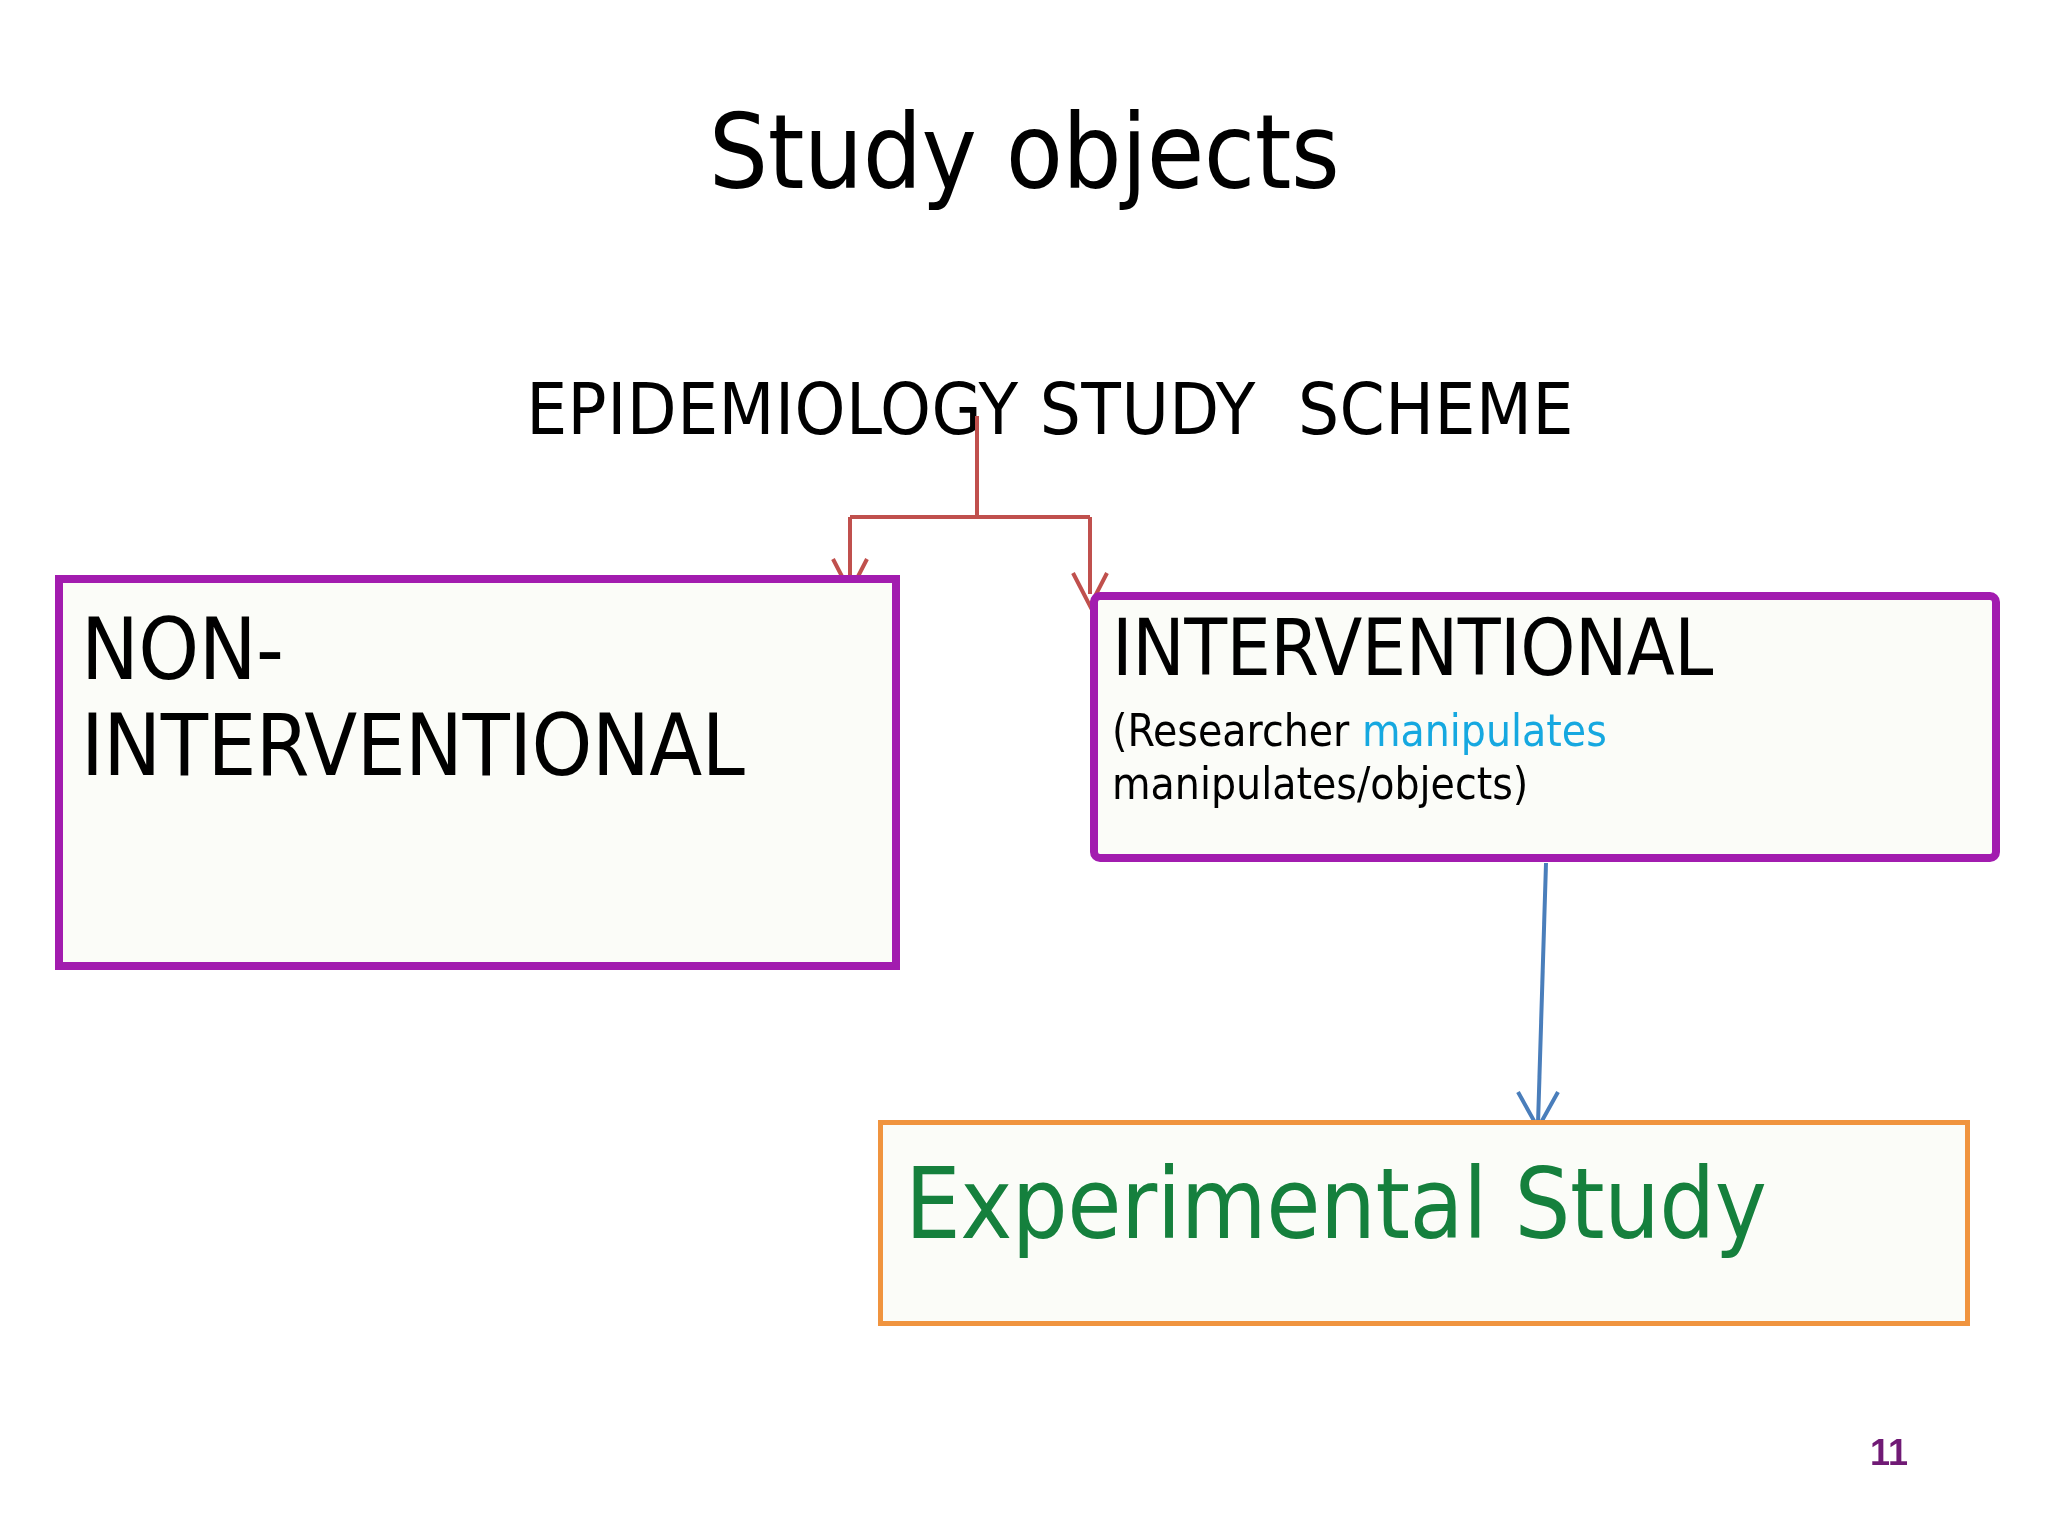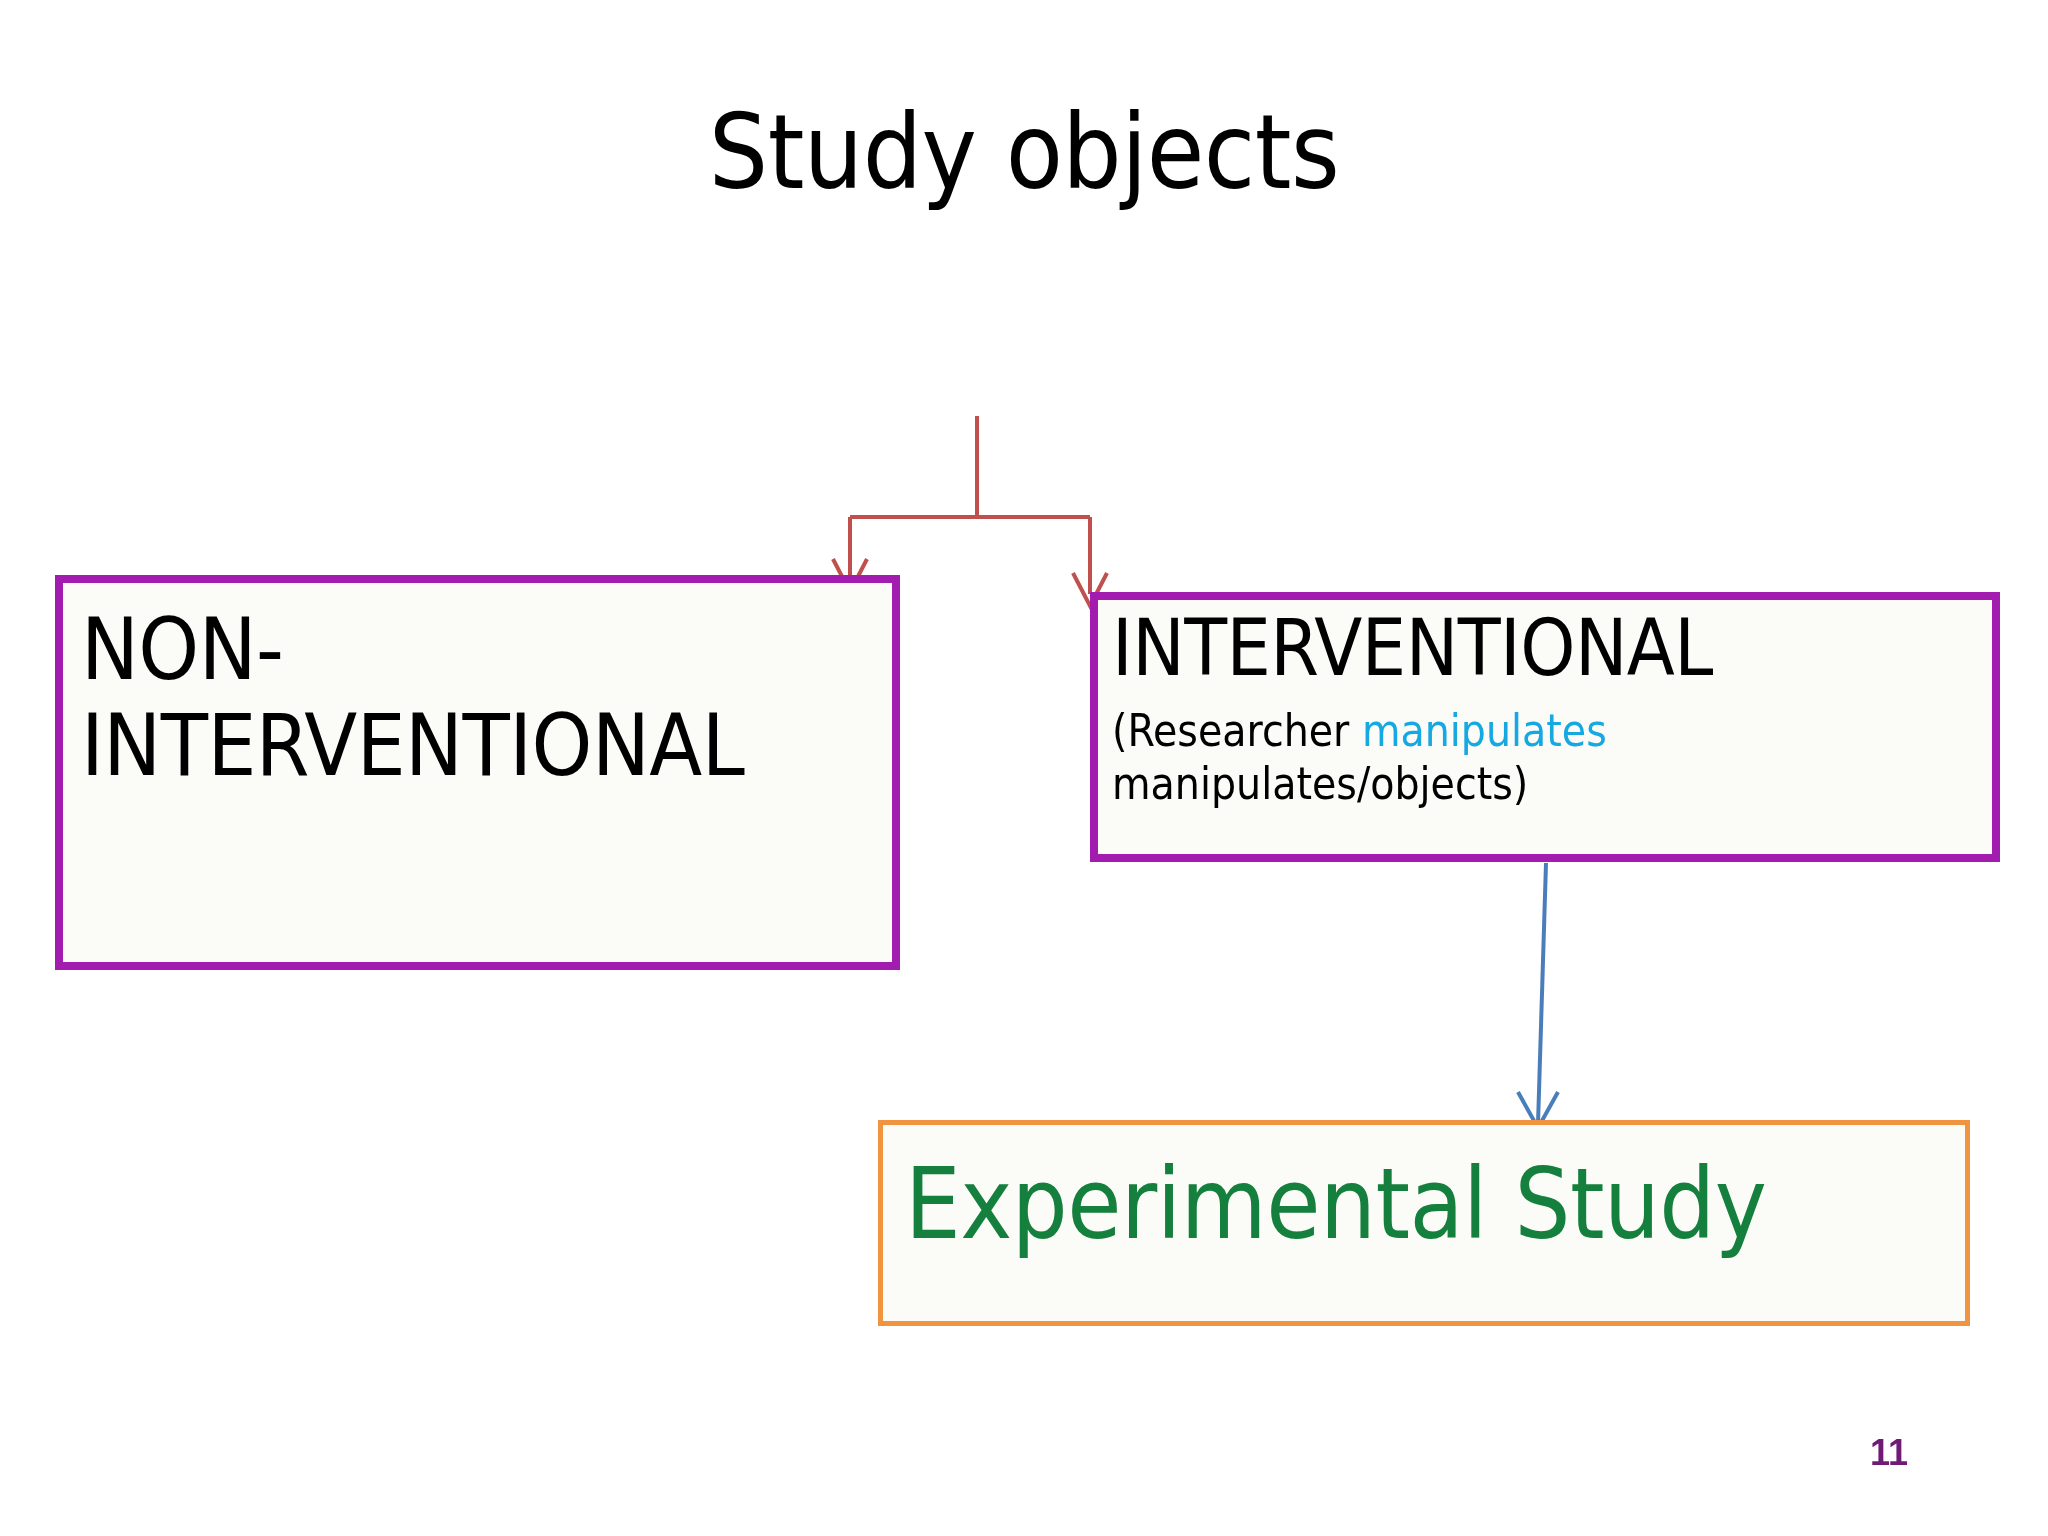--- a/index.html
+++ b/index.html
@@ -82,20 +82,21 @@
     line-height: 1.12;
     color: #000000;
     letter-spacing: -0.5px;
   }
 
   #box-interventional {
     left: 1090px;
     top: 592px;
     width: 910px;
     height: 270px;
+    border-radius: 10px;
   }
   #box-interventional .node-head {
     position: absolute;
     left: 14px;
     top: 6px;
     font-size: 78px;
     line-height: 1.1;
     color: #000000;
     letter-spacing: -0.5px;
     white-space: nowrap;
@@ -142,20 +143,21 @@
     color: #701a75;
   }
 </style>
 </head>
 <body>
 
 <div id="slide">
 
   <div id="slide-title">Study objects</div>
 
+  <div id="scheme-heading">EPIDEMIOLOGY STUDY  SCHEME</div>
 
   <svg id="connectors" viewBox="0 0 2048 1536">
 
     <g>
       <path d="M977,416 L977,517" stroke="#c0504d" stroke-width="4" fill="none"></path>
       <path d="M850,517 L1090,517" stroke="#c0504d" stroke-width="4" fill="none"></path>
       <path d="M850,517 L850,578" stroke="#c0504d" stroke-width="4" fill="none"></path>
       <path d="M1090,517 L1090,594" stroke="#c0504d" stroke-width="4" fill="none"></path>
 
       <path d="M833,559 L850,592 L867,559" stroke="#c0504d" stroke-width="4" fill="none" stroke-linecap="butt"></path>

